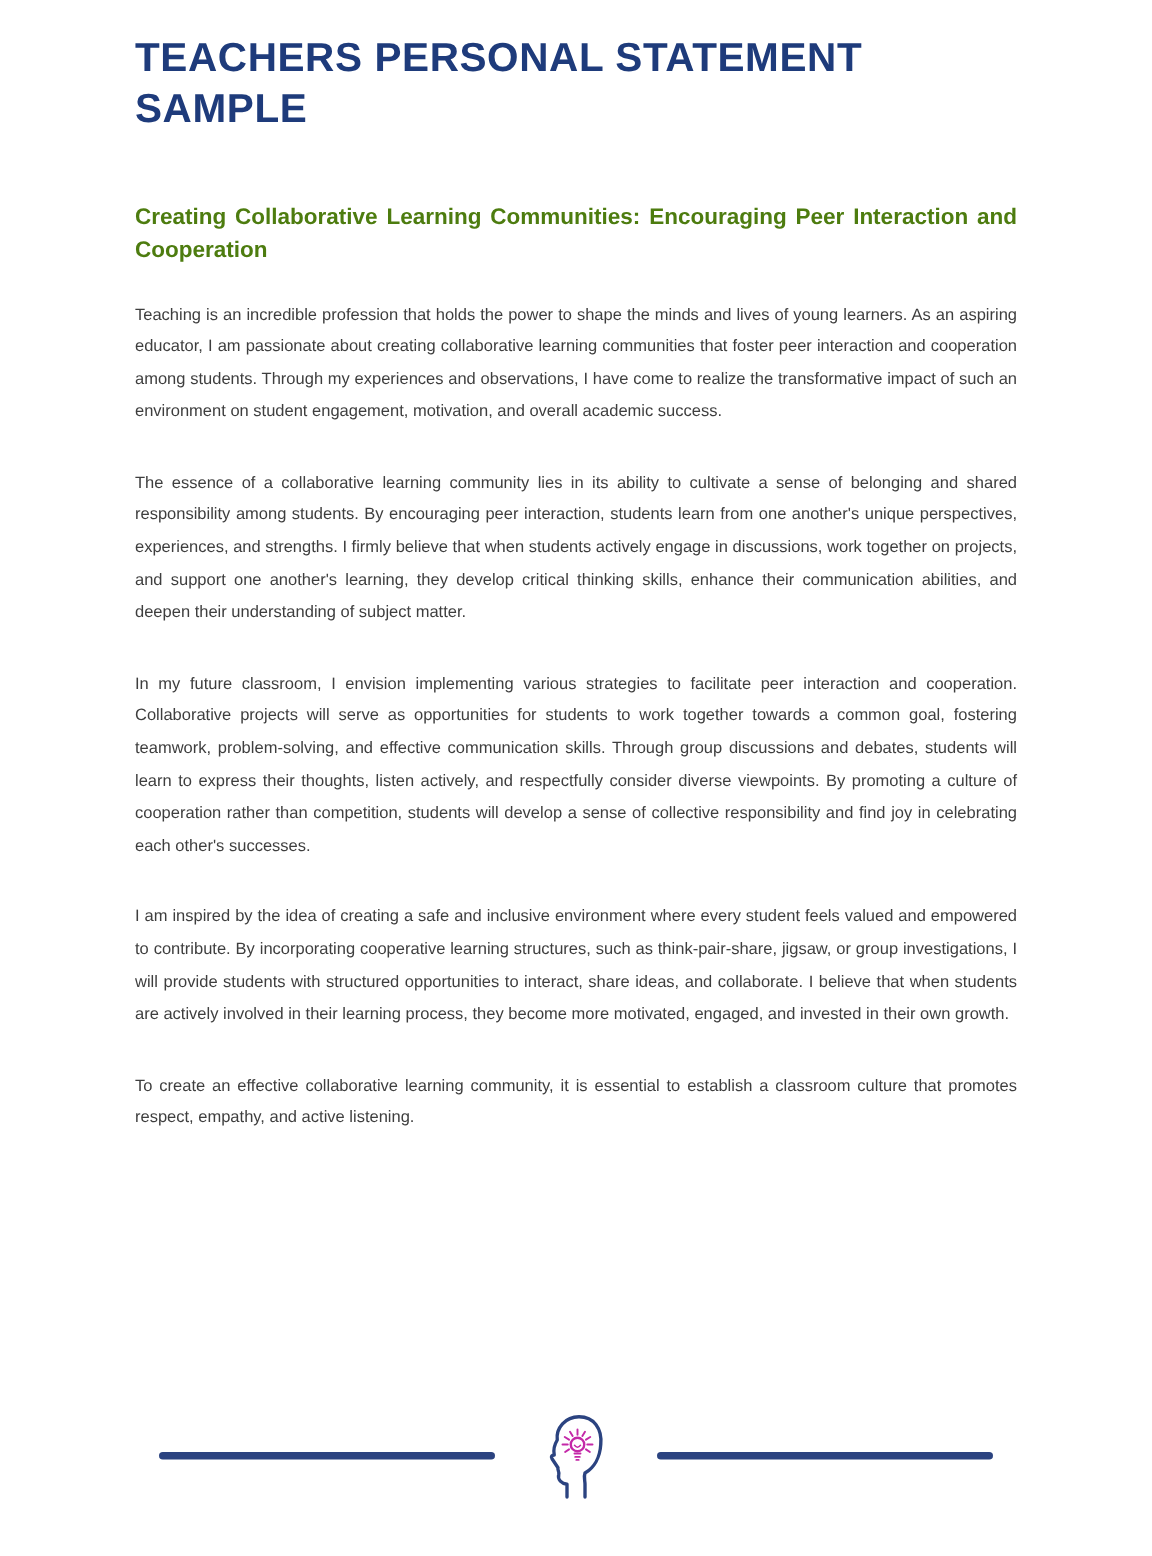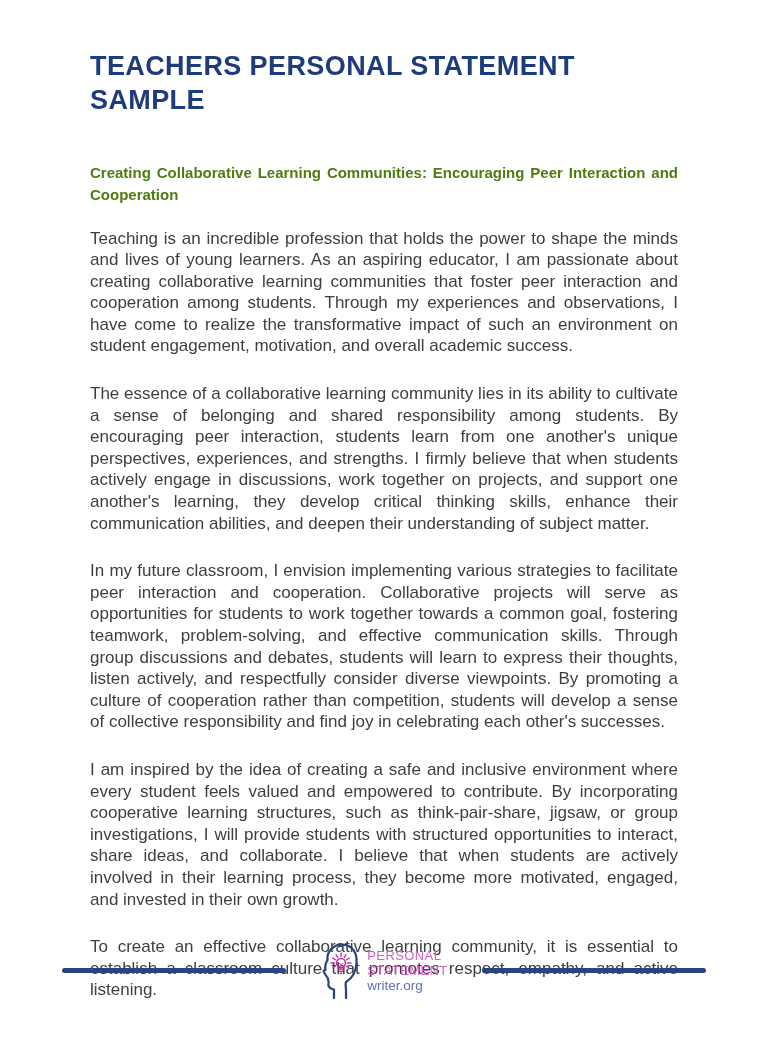--- a/index.html
+++ b/index.html
@@ -14,38 +14,38 @@
     position: relative;
     width: 768px;
     height: 1037px;
     background: #ffffff;
     font-family: "Liberation Sans", "DejaVu Sans", sans-serif;
     box-sizing: border-box;
     padding: 0 90px;
   }
   .doc-title {
     margin: 0;
-    padding-top: 50px;
+    padding-top: 22px;
     font-size: 27px;
     font-weight: 800;
     letter-spacing: 0.4px;
     color: #1e3b7b;
     line-height: 1.25;
   }
   .doc-heading {
     margin: 44px 0 0 0;
     font-size: 15px;
     font-weight: 700;
     line-height: 22px;
     color: #4d7c0f;
     text-align: justify;
   }
   .doc-paragraph {
     margin: 26px 0 0 0;
-    font-size: 17px;
+    font-size: 11px;
     font-weight: 400;
     line-height: 21.6px;
     color: #3e3e3e;
     text-align: justify;
   }
   .doc-heading + .doc-paragraph { margin-top: 22px; }
 
   .footer {
     position: absolute;
     left: 0;
@@ -128,24 +128,19 @@
                  M48.5 32.7 L52 27
                  M35.5 32.7 L32 27
                  M53.3 37.5 L59 34
                  M30.7 37.5 L25 34
                  M55 44 L62 44
                  M29 44 L22 44
                  M53.3 50.5 L58.5 54
                  M30.7 50.5 L25.5 54" stroke="#c429a8" stroke-width="2.6" stroke-linecap="round"></path>
       </svg>
 
-      <div class="brand-text">
-        <span class="brand-line-pink">PERSONAL</span>
-        <span class="brand-line-pink">STATEMENT</span>
-        <span class="brand-line-blue">writer.org</span>
-      </div>
     </div>
 
     <div class="footer-rule"></div>
 
   </div>
 
 </div>
 
 </body></html>

